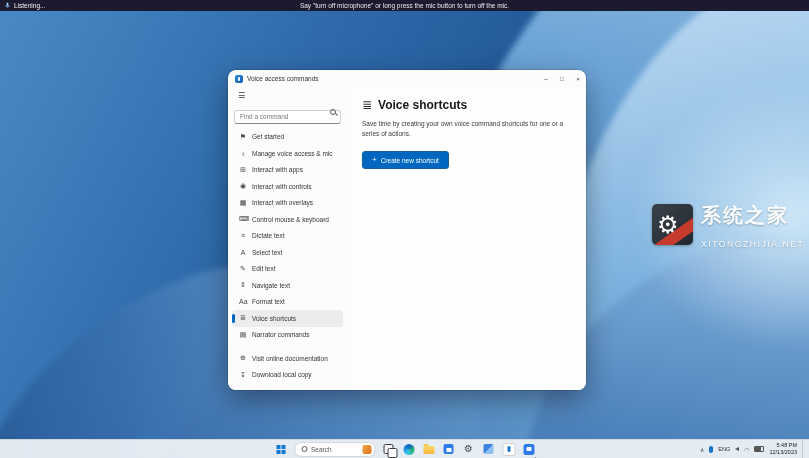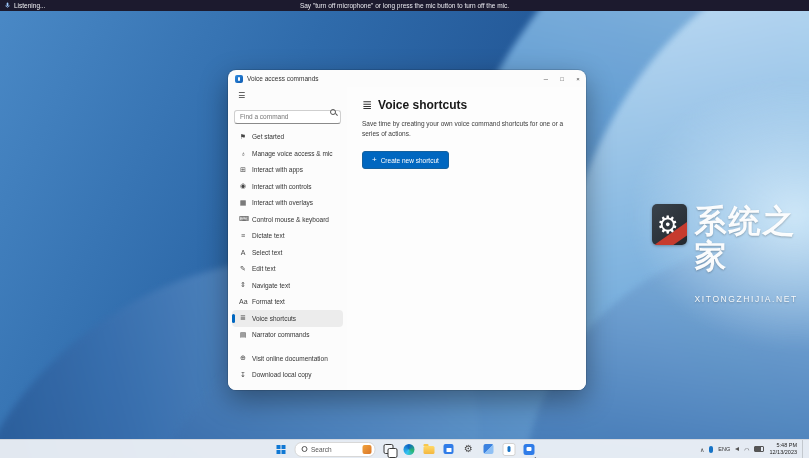--- a/index.html
+++ b/index.html
@@ -30,22 +30,22 @@
   .vb-mic{width:7px;height:7px;fill:#9ecbff;display:block;}
   .vb-hint{position:absolute;left:0;right:0;text-align:center;color:#e9e9ef;font-size:6.5px;}
 
   
   .watermark{position:absolute;left:652px;top:204px;display:flex;align-items:flex-start;gap:8px;z-index:2;}
   .wm-logo{width:41px;height:41px;border-radius:5px;position:relative;overflow:hidden;
     background:linear-gradient(135deg,#39424b,#23282e);box-shadow:0 1px 3px rgba(0,0,0,.3);}
   .wm-gear{position:absolute;left:5px;top:0px;font-size:24px;color:#fff;line-height:41px;}
   .wm-band{position:absolute;width:60px;height:11px;background:#c63b2e;transform:rotate(-35deg);left:-9px;bottom:1px;}
   .wm-text{color:rgba(255,255,255,.96);text-shadow:0 1px 2px rgba(0,0,0,.25);}
-  .wm-title{font-size:32px;font-weight:bold;letter-spacing:2px;line-height:1.1;}
-  .wm-sub{font-size:8.5px;letter-spacing:1.6px;margin-top:20px;color:rgba(255,255,255,.92);}
+  .wm-title{font-size:20px;font-weight:bold;letter-spacing:2px;line-height:1.1;}
+  .wm-sub{font-size:8.5px;letter-spacing:1.6px;margin-top:13px;color:rgba(255,255,255,.92);}
 
   
   .window{position:absolute;left:228px;top:70px;width:358px;height:320px;background:#fcfcfc;
     border-radius:8px;box-shadow:0 10px 28px rgba(0,0,0,.38),0 0 0 1px rgba(0,0,0,.12);
     z-index:10;display:flex;flex-direction:column;overflow:hidden;}
   .titlebar{height:17px;display:flex;align-items:center;flex:0 0 auto;}
   .tb-icon{width:8px;height:8px;margin:0 4px 0 7px;border-radius:2px;
     background:linear-gradient(135deg,#2f8be0,#0f5bb0);position:relative;}
   .tb-icon::after{content:"";position:absolute;left:3px;top:2px;width:2px;height:4px;background:#fff;border-radius:1px;}
   .tb-title{font-size:6.5px;color:#333;}

